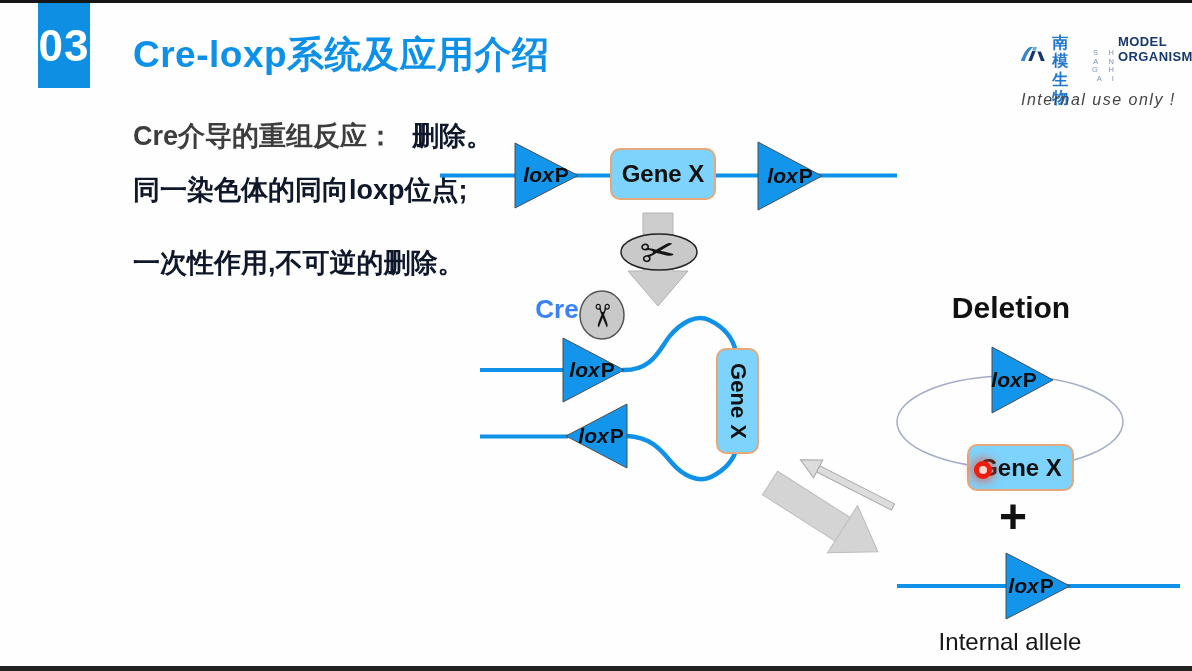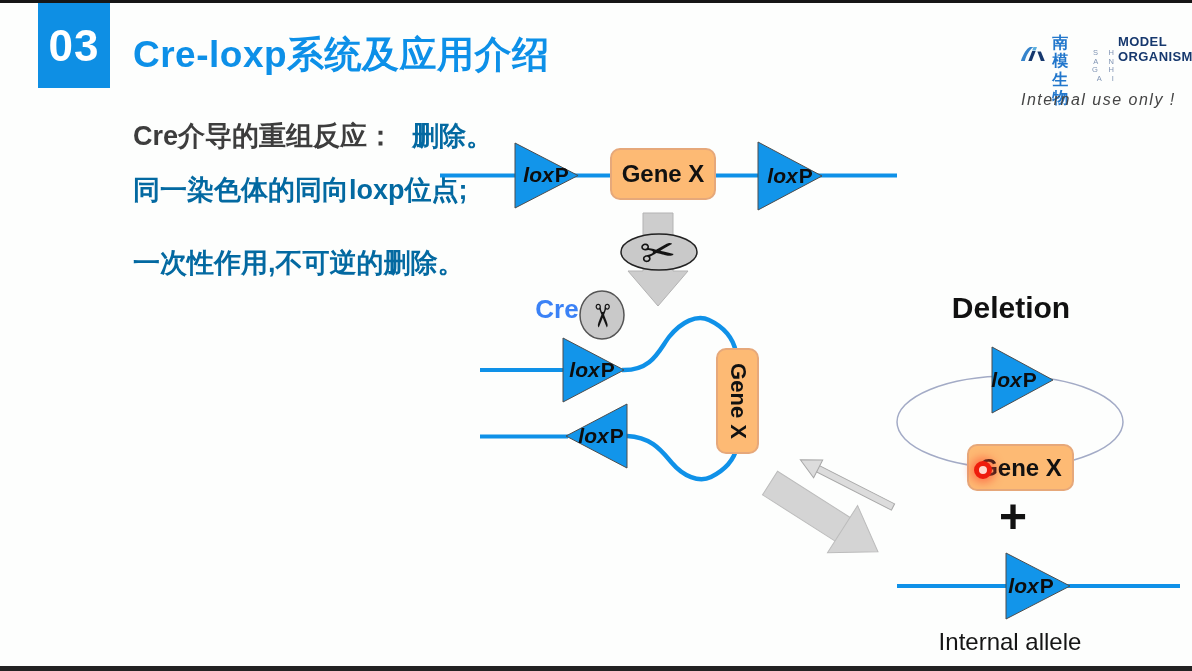--- a/index.html
+++ b/index.html
@@ -7,42 +7,42 @@
     width:1192px;height:671px;position:relative;overflow:hidden;
     background:#fdfefd;
     font-family:"Liberation Sans","DejaVu Sans",sans-serif;
   }
   .abs{position:absolute;}
   .ctr{position:absolute;transform:translate(-50%,-50%);white-space:nowrap;}
   .bar{position:absolute;left:0;width:1192px;background:#161616;}
   .bar.top{top:0;height:3px;}
   .bar.bottom{top:666px;height:5px;background:#222;}
   .num-badge{
-    left:38px;top:3px;width:72px;height:85px;background:#0e8fe4;
+    left:38px;top:3px;width:52px;height:85px;background:#0e8fe4;
     display:flex;align-items:center;justify-content:center;
     color:#fff;font-size:44px;font-weight:800;letter-spacing:1px;
   }
   .title{
     left:133px;top:30px;margin:0;font-size:37px;font-weight:800;color:#0d90e8;letter-spacing:0.5px;
   }
   .logo{left:1020px;top:34px;display:flex;gap:7px;align-items:flex-start;}
   .logo-text{display:flex;flex-direction:row;line-height:1.15;}
   .logo-cn{font-size:16px;font-weight:700;color:#2277cc;letter-spacing:7px;}
   .logo-sh{font-size:7.5px;color:#7f93b3;letter-spacing:4.2px;margin-top:15px;text-align:right;}
   .logo-mo{font-size:13px;font-weight:800;color:#16386e;letter-spacing:0.4px;margin-top:1px;}
   .watermark{left:1021px;top:76px;font-size:16px;font-style:italic;color:#454545;letter-spacing:1.5px;margin-top:15px;}
   .intro p{position:absolute;left:133px;margin:0;font-size:27px;font-weight:800;white-space:nowrap;}
   .intro .dark{color:#3d3d3d;}
-  .blue{color:#0369a1;}
+  .blue{color:#0f172a;}
   .hl{margin-left:18px;}
   .diagram{position:absolute;left:0;top:0;z-index:1;}
   .loxp{font-size:21px;font-weight:800;color:#0d0d0d;z-index:2;}
   .loxp i{font-style:italic;margin-right:1px;}
   .gene-box{
-    position:absolute;z-index:2;background:#fdba74;border:2px solid #e6a87a;border-radius:10px;
+    position:absolute;z-index:2;background:#7dd3fc;border:2px solid #e6a87a;border-radius:10px;
     display:flex;align-items:center;justify-content:center;
     font-size:24px;font-weight:800;color:#111;box-sizing:border-box;
   }
   .gene-box.vertical span{transform:rotate(90deg);white-space:nowrap;font-size:22px;}
   .scissors{color:#141414;z-index:3;}
   .cre-label{font-size:26px;font-weight:800;color:#3b82f6;z-index:2;}
   .deletion-title{font-size:30px;font-weight:800;color:#111;z-index:2;}
   .plus{font-size:48px;font-weight:800;color:#111;z-index:2;line-height:1;}
   .knockout{font-size:24px;color:#151515;z-index:2;}
   .laser-dot{

